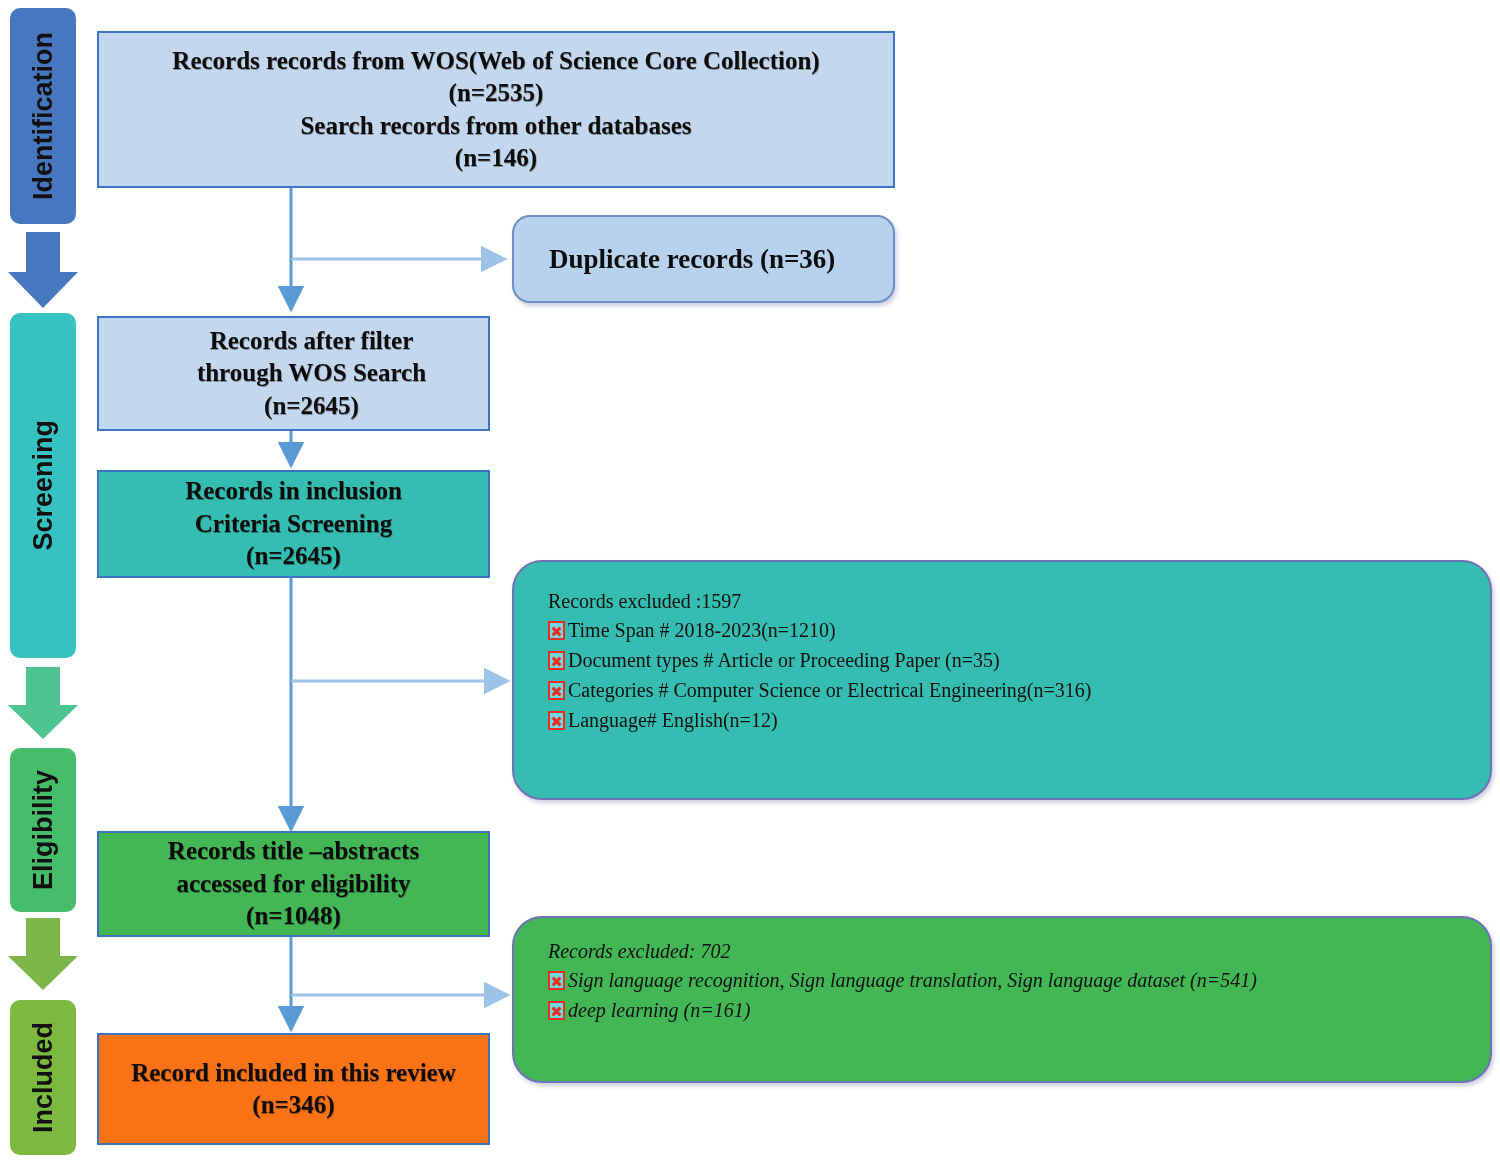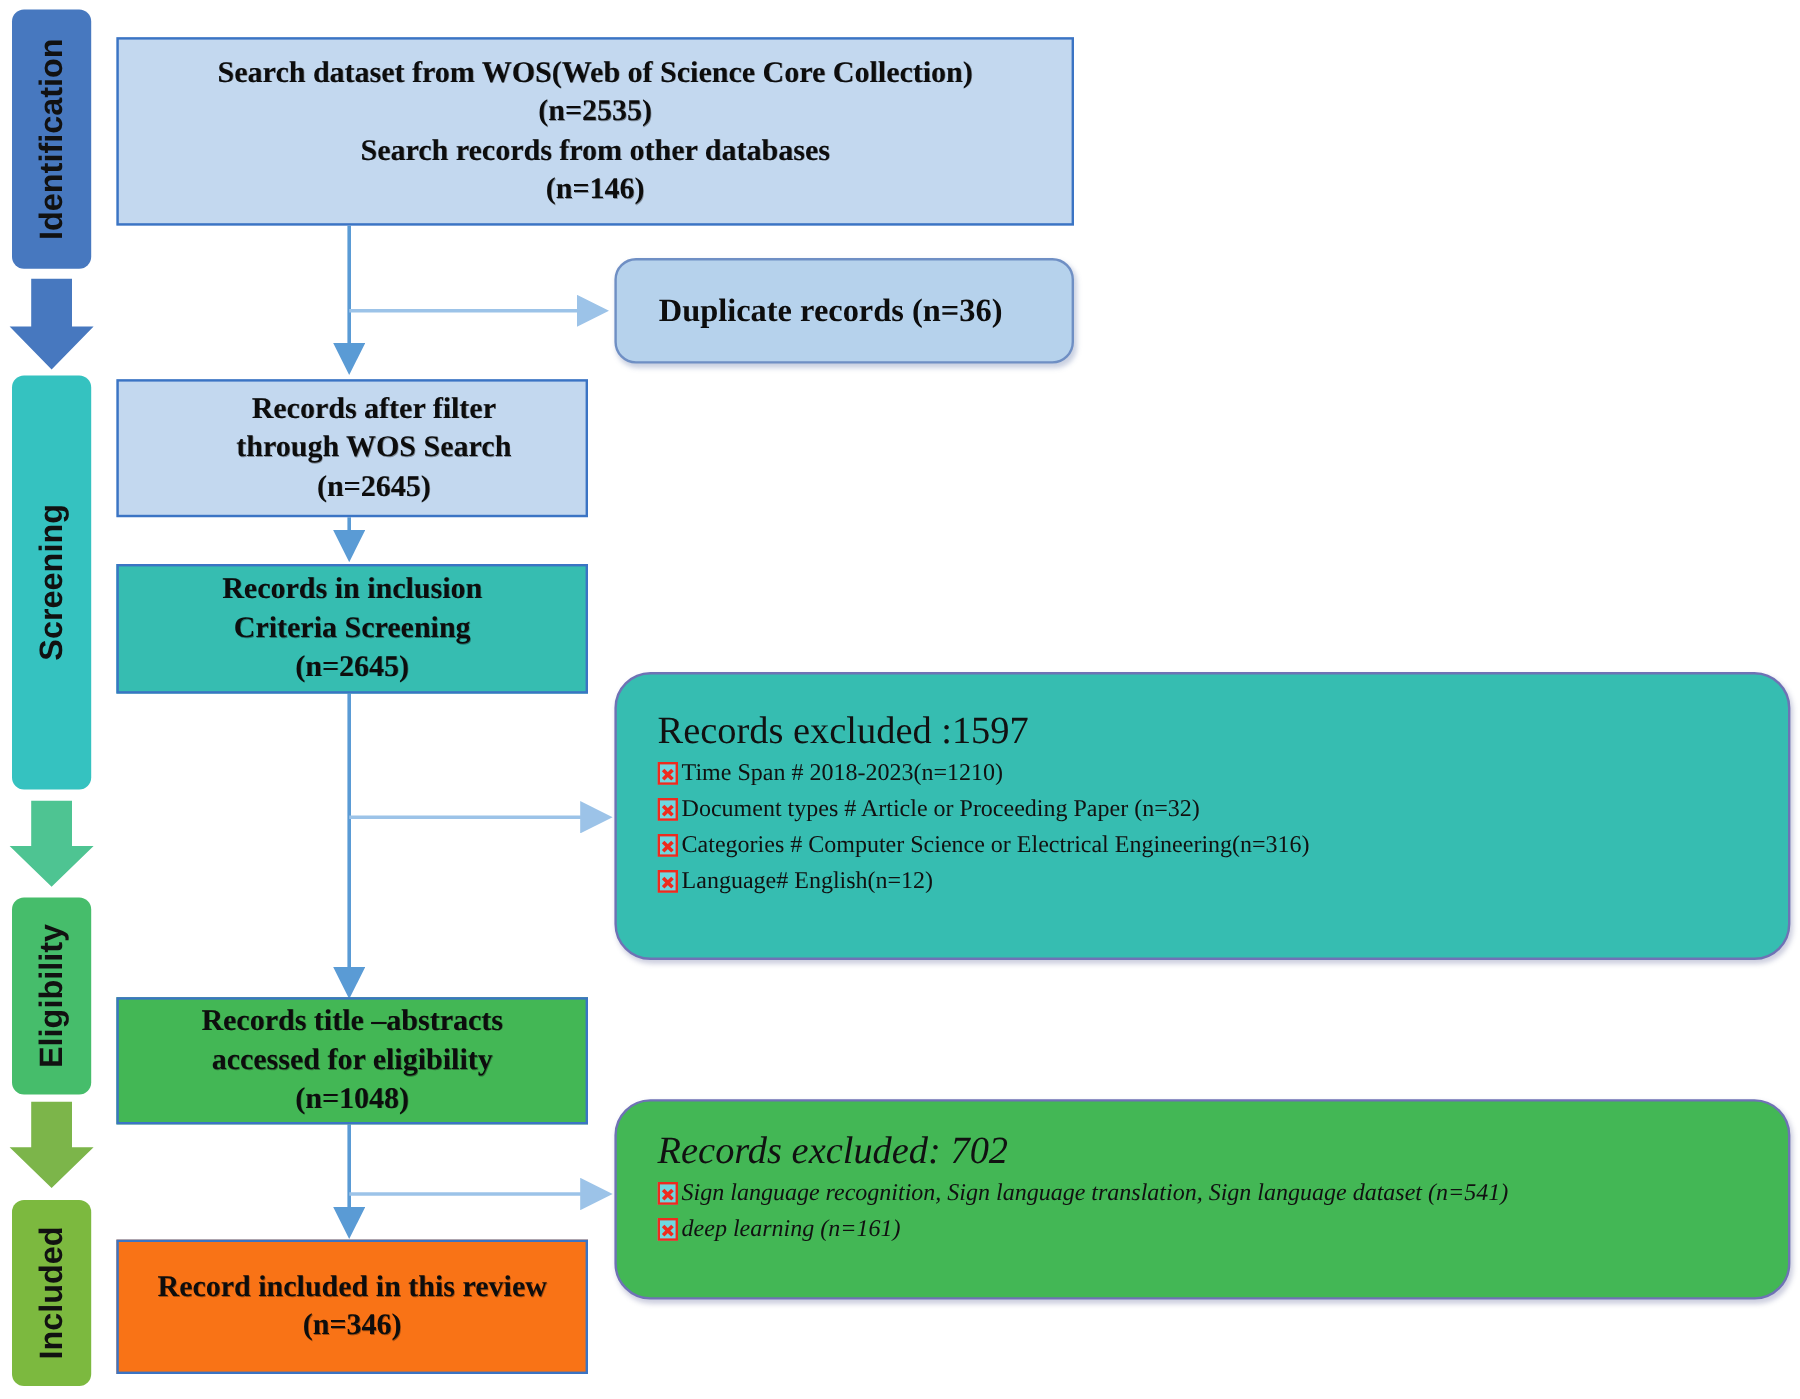--- a/index.html
+++ b/index.html
@@ -57,21 +57,21 @@
   .roundbox.small{border-radius:18px;border:2px solid #6f8fc4;box-shadow:2px 3px 4px rgba(100,120,170,0.35);font-weight:bold;}
 
   .exc-list{
     position:absolute;
     left:34px;
     top:28px;
     right:18px;
   }
   .exc-head{
     font-family:"Liberation Serif", serif;
-    font-size:32px;
+    font-size:20px;
     color:#111;
     margin-bottom:6px;
     white-space:nowrap;
   }
   .exc-item{
     font-family:"Liberation Serif", serif;
     font-size:20px;
     color:#111;
     display:flex;align-items:center;
     margin-bottom:7px;
@@ -162,21 +162,21 @@
         <path d="M20,0 L54,0 L54,38 L72,38 L37,72 L2,38 L20,38 Z" fill="#7cb54a"></path>
       </svg>
   </div>
 
   <div class="stage-band" style="left:10px;top:1000px;width:66px;height:155px;background:#7cb93f;">
     <span>Included</span>
   </div>
 
   <div class="flowbox" style="left:97px;top:31px;width:798px;height:157px;background:#c3d8ef;">
     <div class="txt">
-      <div>Search dataset from WOS(Web of Science Core Collection)</div>
+      <div>Records records from WOS(Web of Science Core Collection)</div>
       <div>(n=2535)</div>
       <div>Search records from other databases</div>
       <div>(n=146)</div>
     </div>
   </div>
 
   <div class="roundbox small" style="left:512px;top:215px;width:383px;height:88px;background:#b6d2ec;">
     <div class="plainbox-txt">Duplicate records (n=36)</div>
   </div>
 
@@ -198,21 +198,21 @@
 
   <div class="roundbox" style="left:512px;top:560px;width:980px;height:240px;background:#36bdb1;">
     <div class="exc-list">
       <div class="exc-head">Records excluded :1597</div>
       <div class="exc-item">
         <span class="xbox"></span>
         <span>Time Span # 2018-2023(n=1210)</span>
       </div>
       <div class="exc-item">
         <span class="xbox"></span>
-        <span>Document types # Article or Proceeding Paper (n=32)</span>
+        <span>Document types # Article or Proceeding Paper (n=35)</span>
       </div>
       <div class="exc-item">
         <span class="xbox"></span>
         <span>Categories # Computer Science or Electrical Engineering(n=316)</span>
       </div>
       <div class="exc-item">
         <span class="xbox"></span>
         <span>Language# English(n=12)</span>
       </div>
     </div>

